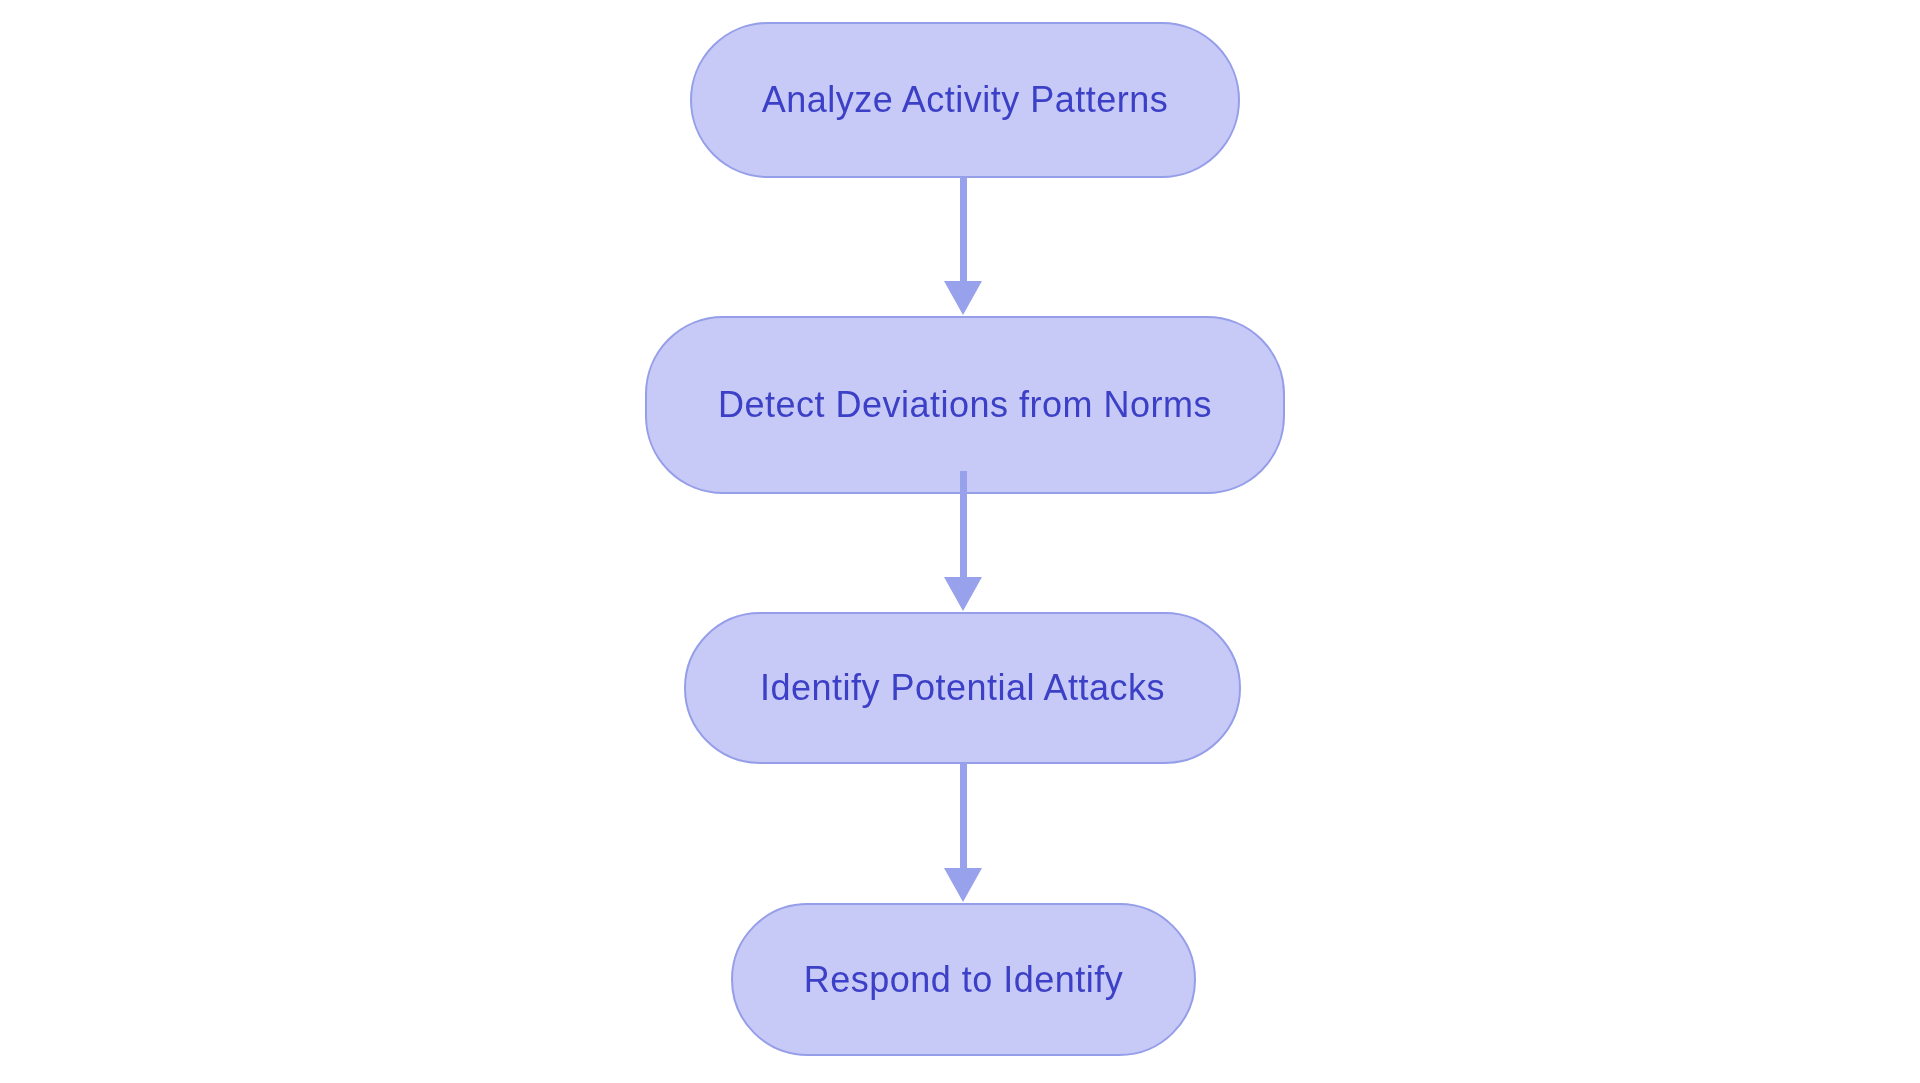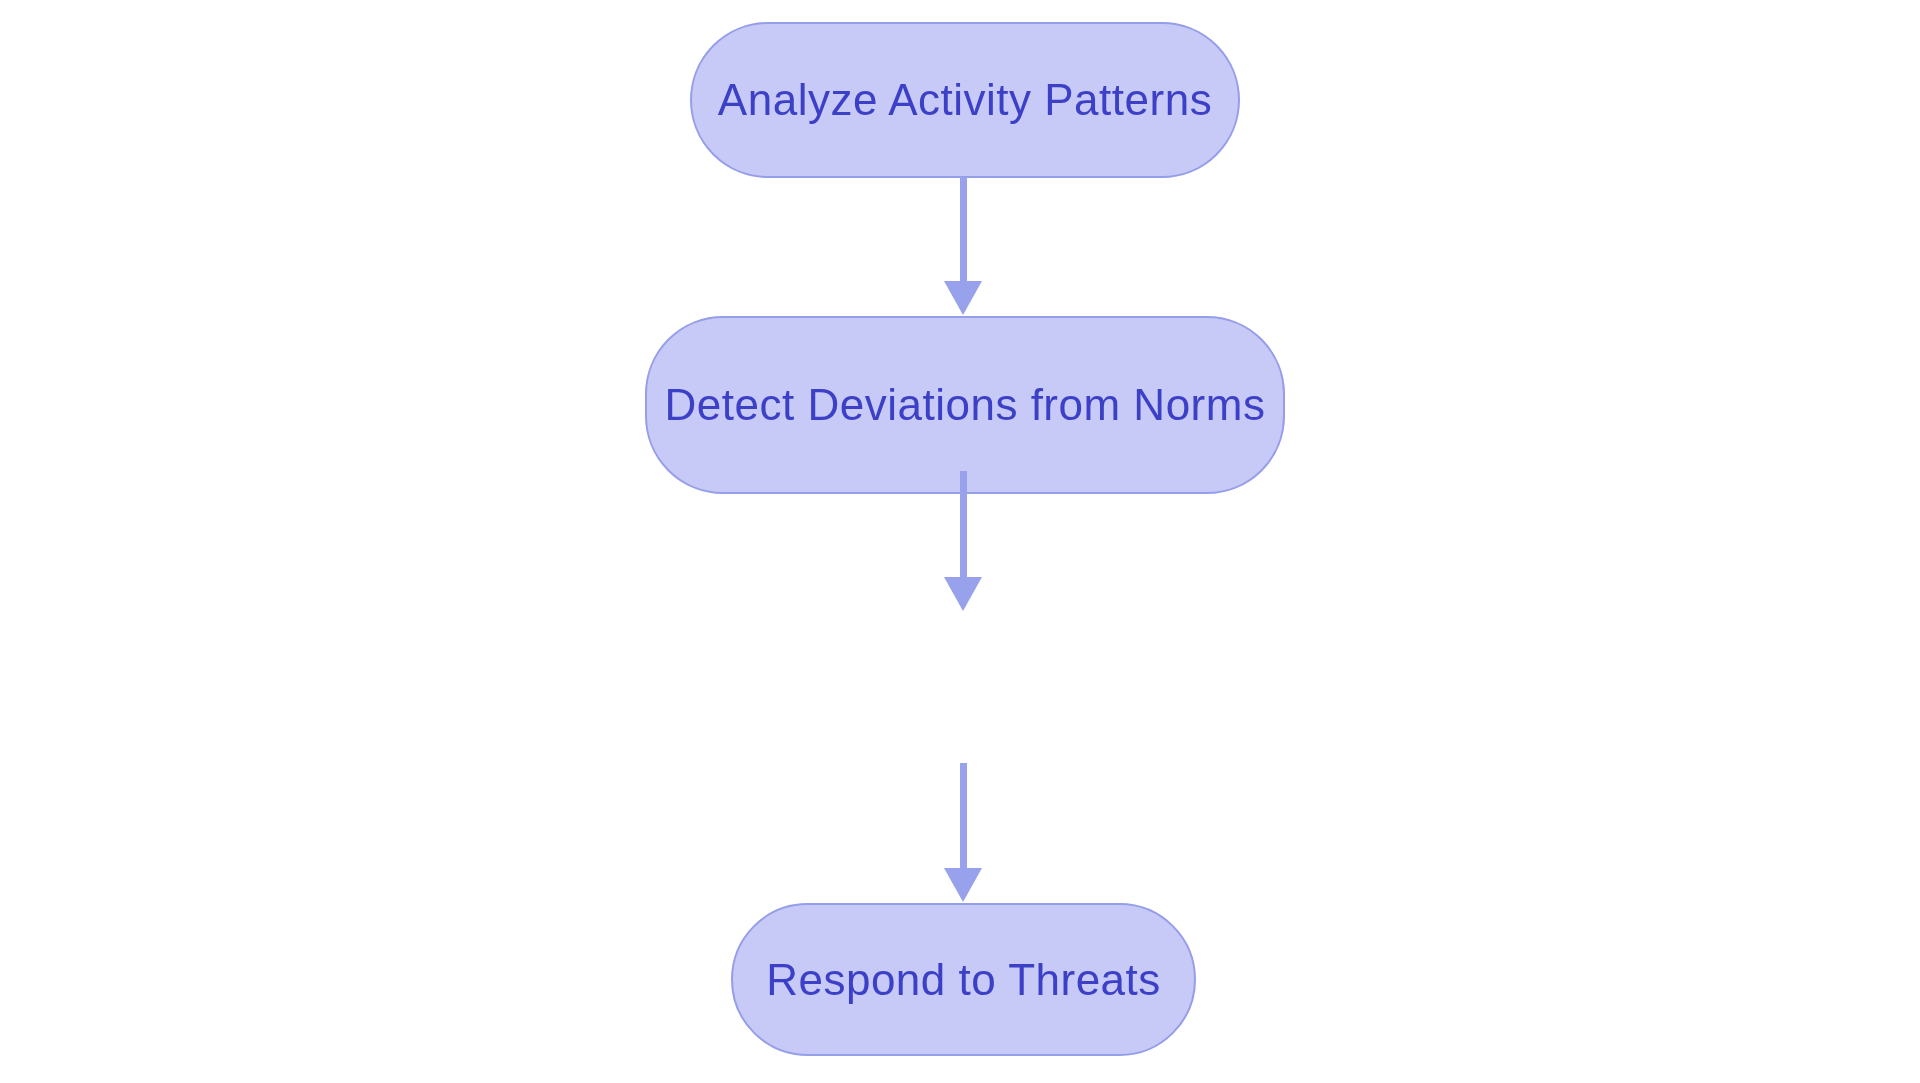--- a/index.html
+++ b/index.html
@@ -23,21 +23,21 @@
     position: absolute;
     display: flex;
     align-items: center;
     justify-content: center;
     background: var(--node-fill);
     border: 2px solid var(--node-border);
     border-radius: 78px;
   }
   .flow-node .node-label {
     color: var(--node-text);
-    font-size: 44px;
+    font-size: 36px;
     font-weight: 400;
     letter-spacing: 0.5px;
     white-space: nowrap;
   }
   .node-1 { left: 690px; top: 22px;  width: 550px; height: 156px; }
   .node-2 { left: 645px; top: 316px; width: 640px; height: 178px; }
   .node-3 { left: 684px; top: 612px; width: 557px; height: 152px; }
   .node-4 { left: 731px; top: 903px; width: 465px; height: 153px; }
 
   .connector {
@@ -87,23 +87,26 @@
 
   <div class="flow-node node-2">
     <span class="node-label">Detect Deviations from Norms</span>
   </div>
 
   <div class="connector connector-2">
     <div class="arrow-line"></div>
     <div class="arrow-head"></div>
   </div>
 
+  <div class="flow-node node-3">
+    <span class="node-label">Identify Potential Attacks</span>
+  </div>
 
   <div class="connector connector-3">
     <div class="arrow-line"></div>
     <div class="arrow-head"></div>
   </div>
 
   <div class="flow-node node-4">
-    <span class="node-label">Respond to Threats</span>
+    <span class="node-label">Respond to Identify</span>
   </div>
 
 </div>
 
 </body></html>

